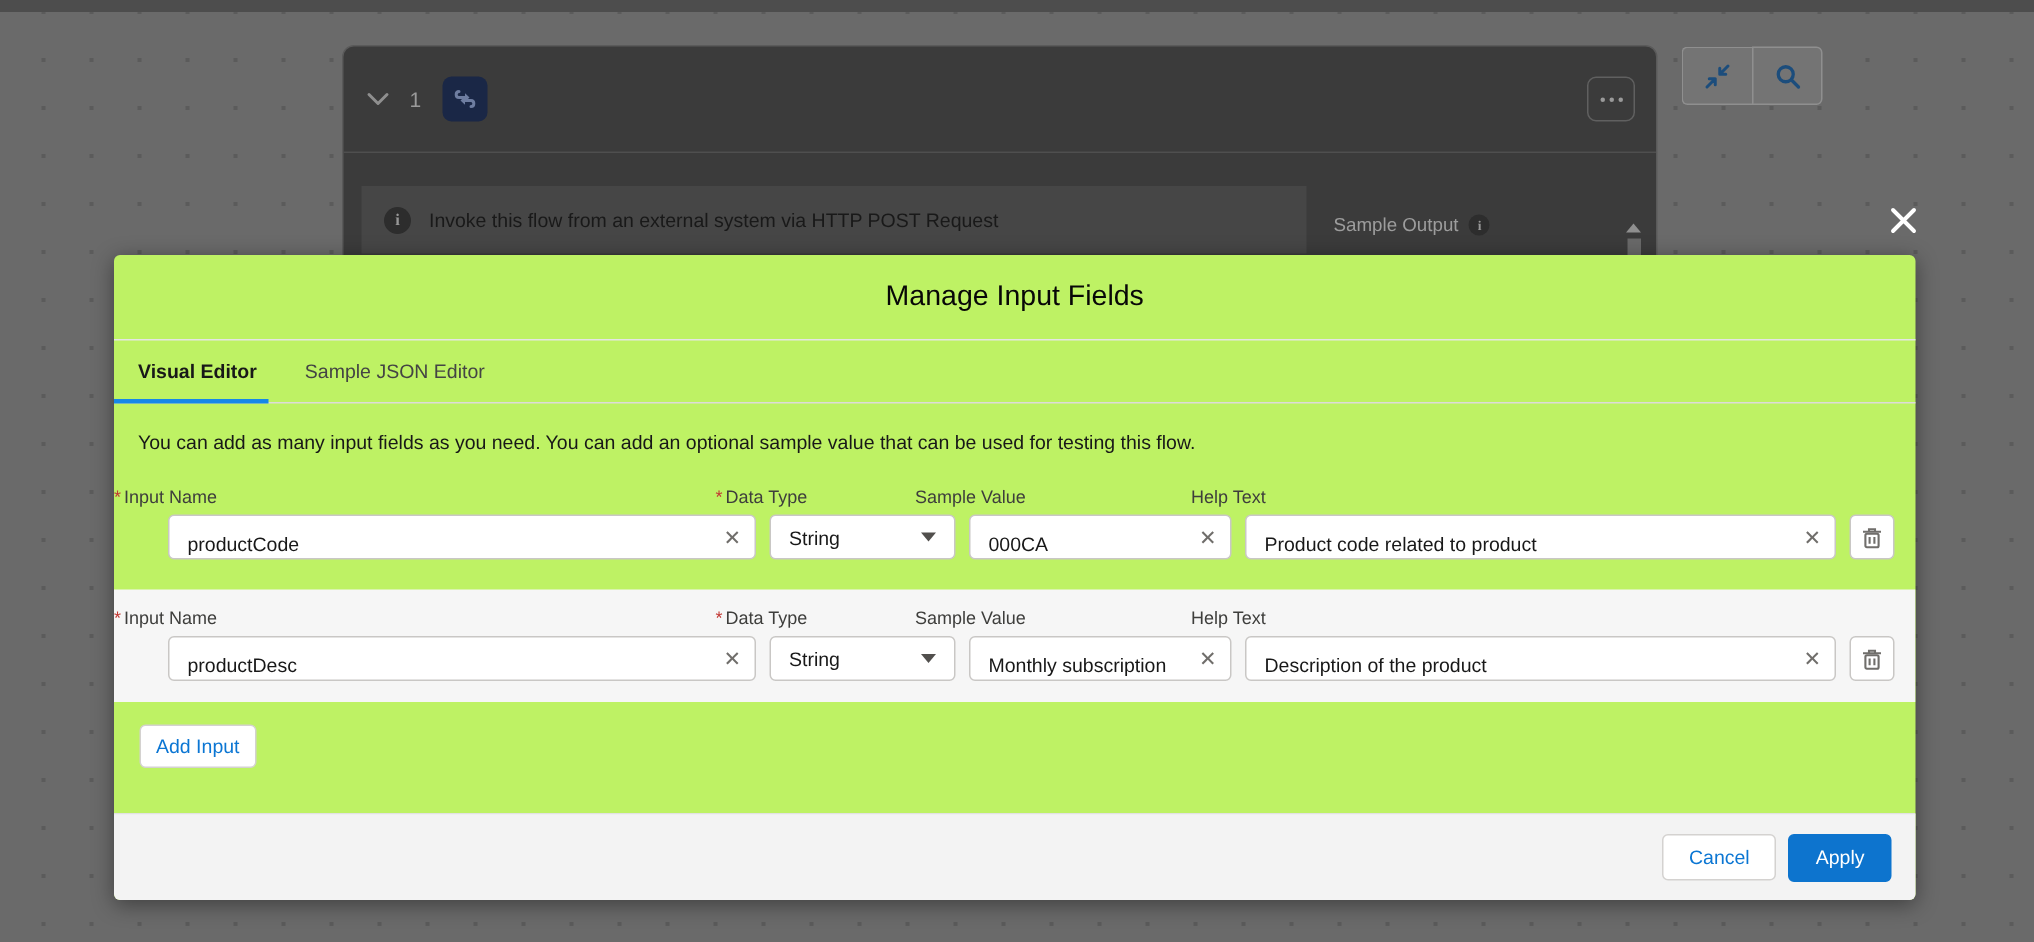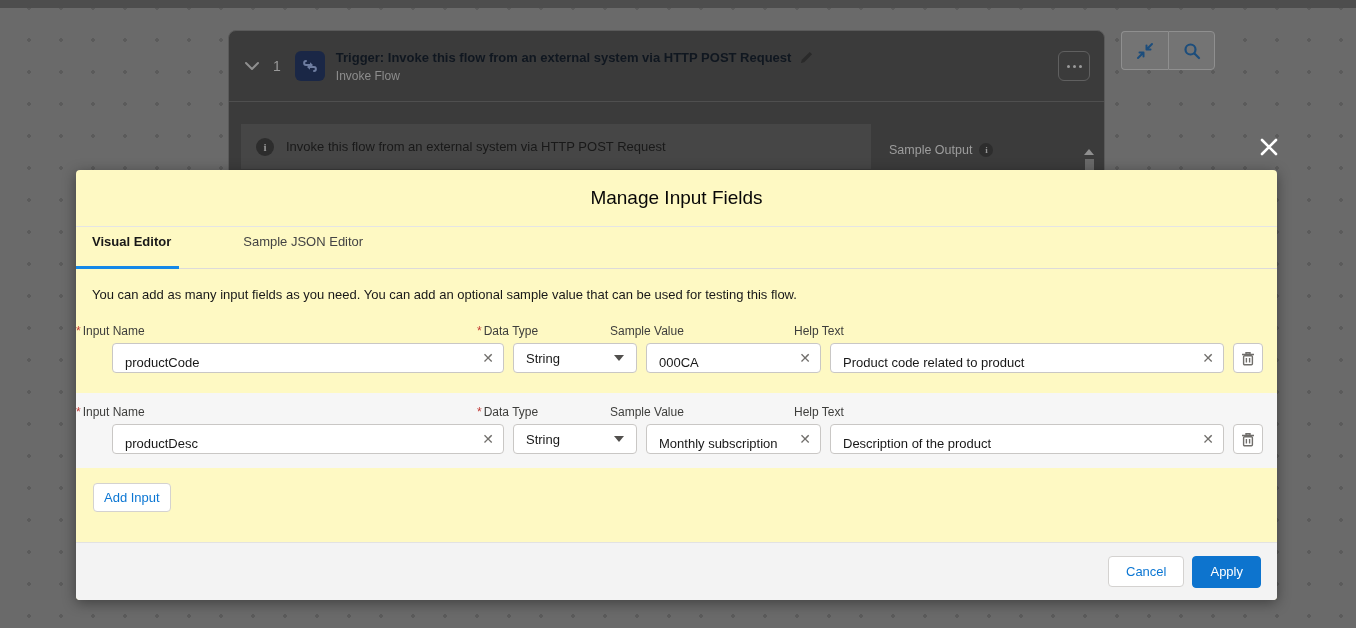--- a/index.html
+++ b/index.html
@@ -52,26 +52,26 @@
   
   .canvas-toolbar { position:absolute; left:1121px; top:31px; display:flex; }
   .ct-btn { width:47px; height:39px; background:#747474; border:1px solid #8f8f8f;
             display:flex; align-items:center; justify-content:center; cursor:pointer; }
   .ct-btn:first-child { border-radius:4px 0 0 4px; border-right:none; }
   .ct-btn:last-child { border-radius:0 4px 4px 0; }
   .close-x { position:absolute; left:1255px; top:133px; width:28px; height:28px; background:none; border:none;
              display:flex; align-items:center; justify-content:center; cursor:pointer; }
 
   
-  .modal { position:absolute; left:76px; top:170px; width:1201px; height:430px; background:#fef9c3;
+  .modal { position:absolute; left:76px; top:170px; width:1201px; height:430px; background:#bef264;
            border-radius:4px; box-shadow:0 3px 14px rgba(0,0,0,.4); display:flex; flex-direction:column; }
   .modal-header { height:57px; flex:none; border-bottom:1px solid #e5e5e5;
                   display:flex; align-items:center; justify-content:center; }
   .modal-title { font-size:19px; color:#080707; }
-  .tabs { height:42px; flex:none; border-bottom:1px solid #dddbda; display:flex; align-items:center; position:relative;gap:40px; }
+  .tabs { height:42px; flex:none; border-bottom:1px solid #dddbda; display:flex; align-items:flex-end; position:relative; }
   .tab { font-size:13px; padding:0 16px 13px; cursor:pointer; color:#444; }
   .tab.active { font-weight:bold; color:#181818; }
   .tab-underline { position:absolute; left:0; bottom:-1px; width:103px; height:3px; background:#1588e8; }
   .modal-body { flex:1; overflow:hidden; }
   .description { padding:18px 16px 0; font-size:13px; color:#181818; }
 
   .labels-row { display:flex; gap:9px; margin-top:22px; font-size:12px; color:#3e3e3c; }
   .inputs-row { display:flex; gap:9px; padding-left:36px; margin-top:5px; align-items:center; }
   .c1 { width:392px; } .c2 { width:124px; } .c3 { width:175px; } .c4 { width:394px; } .c5 { width:30px; }
   .req { color:#c23934; margin-right:2px; }
@@ -114,29 +114,20 @@
     </svg>
     <span class="step-num">1</span>
     <span class="tile">
       <svg width="18" height="18" viewBox="0 0 18 18">
         <path d="M5 4 C2.5 4 2.5 8 5 8 L10 8" fill="none" stroke="#6e7da0" stroke-width="2" stroke-linecap="round"></path>
         <path d="M13 14 C15.5 14 15.5 10 13 10 L8 10" fill="none" stroke="#6e7da0" stroke-width="2" stroke-linecap="round"></path>
         <path d="M9 5.2 L12 8 L9 10.8 Z" fill="#6e7da0"></path>
         <path d="M9 7.2 L6 10 L9 12.8 Z" fill="#6e7da0"></path>
       </svg>
     </span>
-    <div class="title-wrap">
-      <div class="title-row">
-        <span class="card-title">Trigger: Invoke this flow from an external system via HTTP POST Request</span>
-        <svg class="pencil" width="13" height="13" viewBox="0 0 14 14">
-          <path d="M1 13 L2 9.5 L10.5 1 L13 3.5 L4.5 12 Z" fill="#2a2a2a"></path>
-        </svg>
-      </div>
-      <span class="card-subtitle">Invoke Flow</span>
-    </div>
     <button class="menu-btn">
       <i></i>
         <i></i>
         <i></i>
     </button>
   </div>
   <div class="card-divider"></div>
 
   <div class="info-banner">
     <span class="info-circle">i</span>

